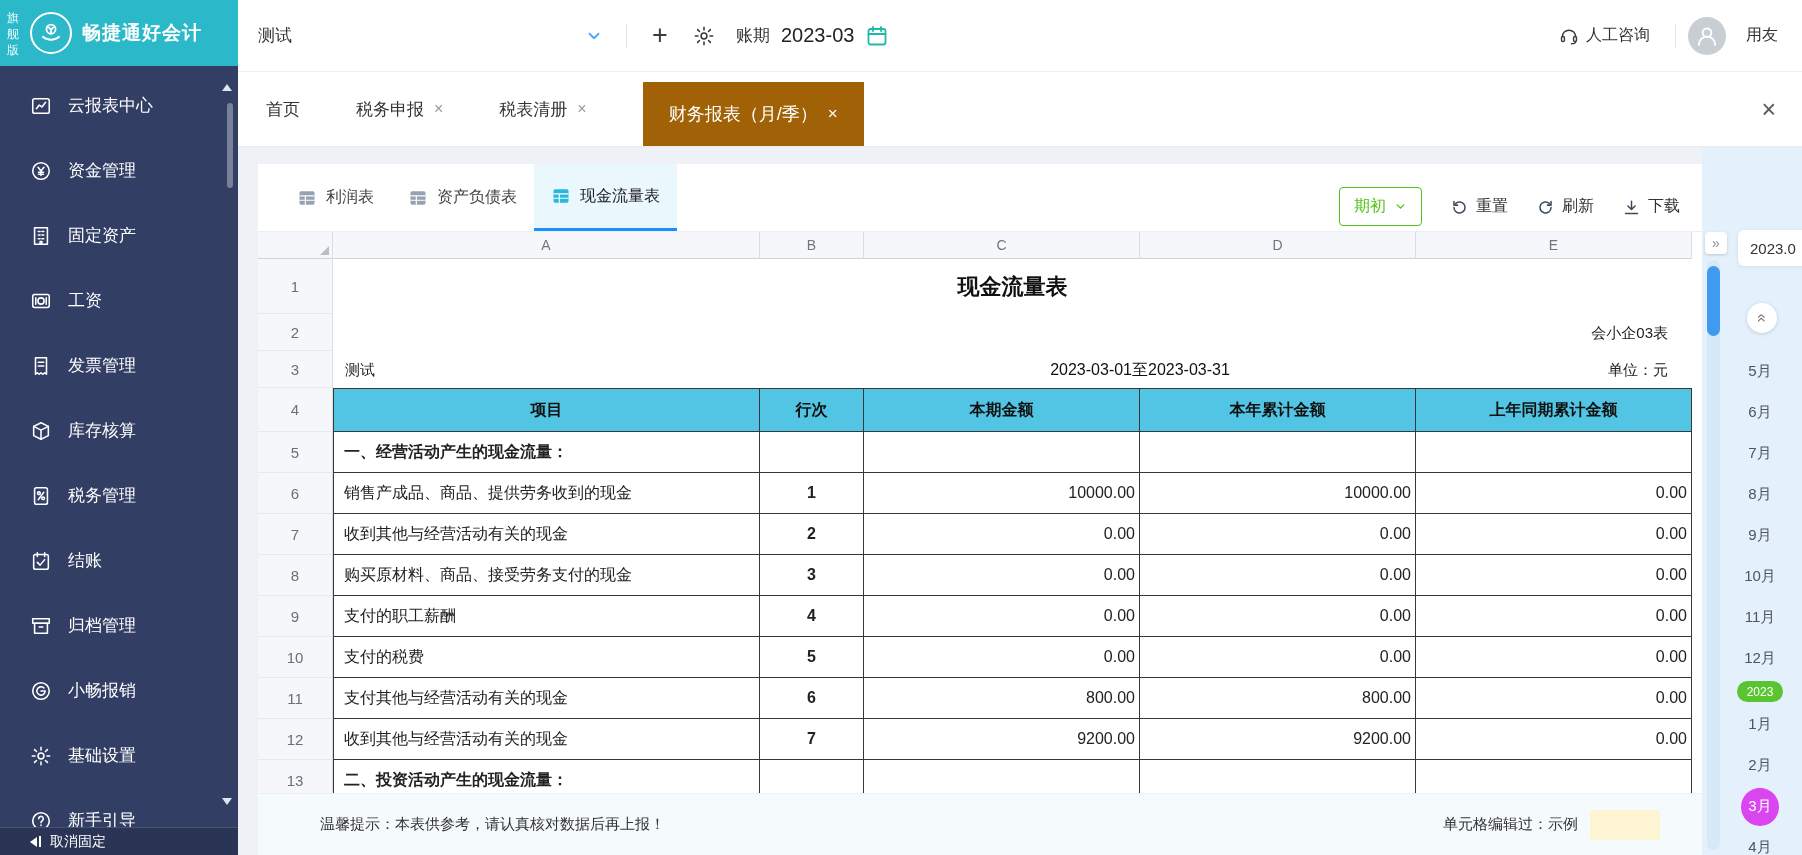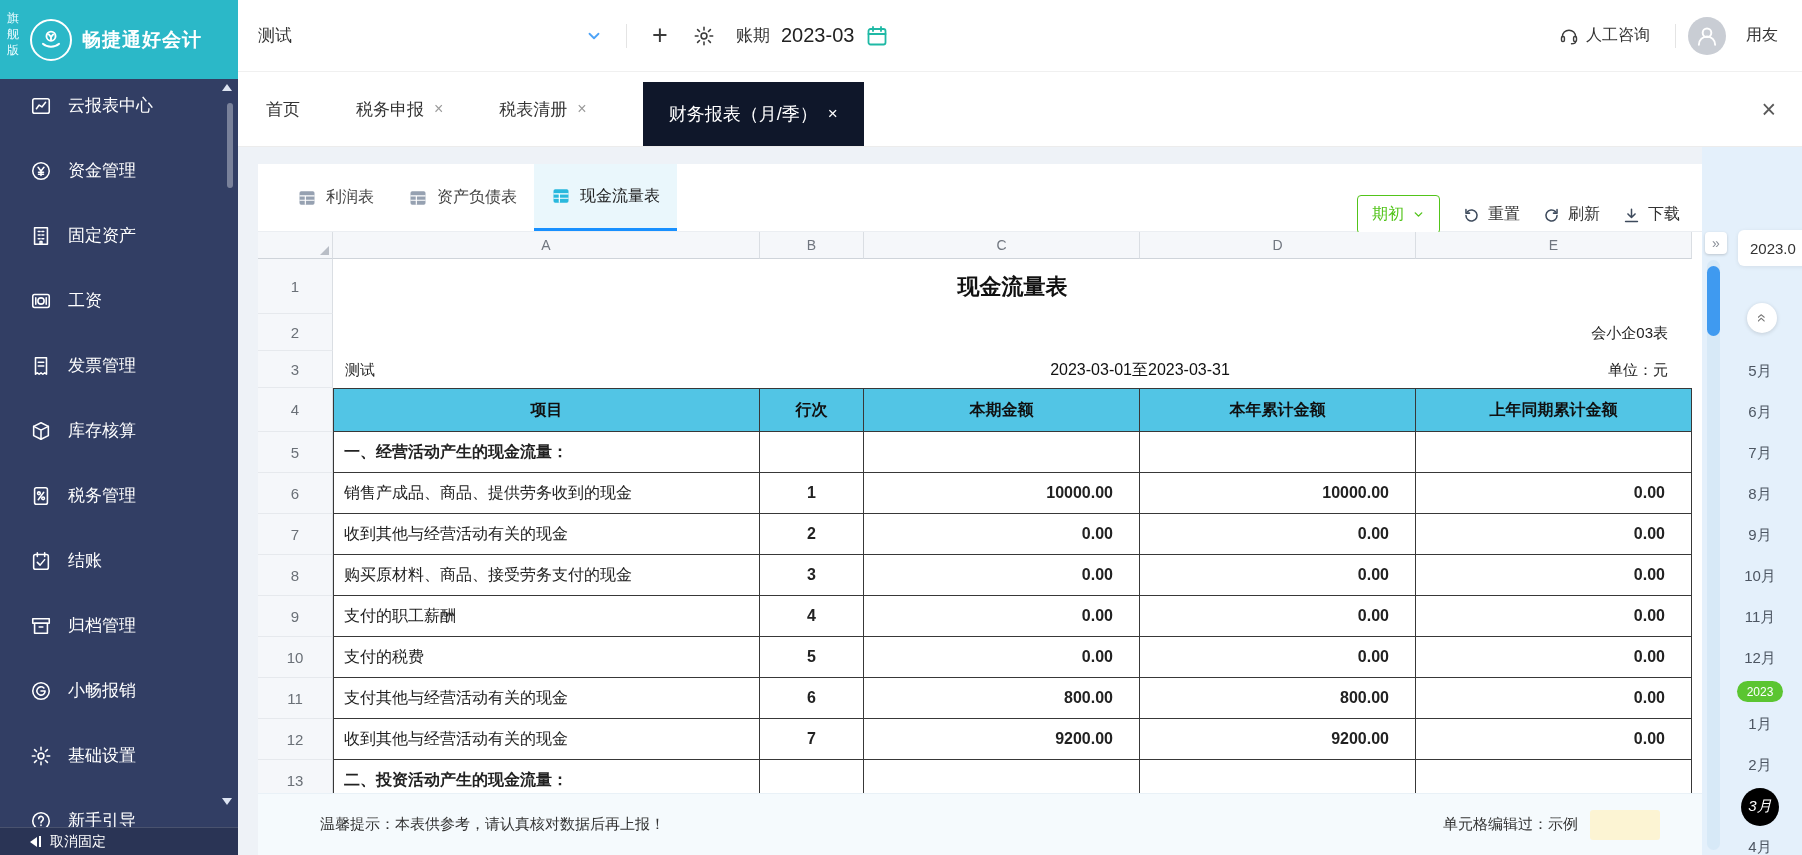--- a/index.html
+++ b/index.html
@@ -2,21 +2,21 @@
 <html><head>
 <meta charset="utf-8">
 <style>
   * { margin:0; padding:0; box-sizing:border-box; }
   html,body { width:1802px; height:855px; }
   body { font-family:"Liberation Sans","DejaVu Sans",sans-serif; background:#eef2f7; position:relative; overflow:hidden; color:#333; }
   svg { display:block; }
 
   
   .sidebar { position:absolute; left:0; top:0; width:238px; height:855px; background:#323e64; z-index:6; }
-  .logo { height:79px; background:#2bb8c8; position:relative; display:flex; align-items:center; color:#fff; }
+  .logo { height:66px; background:#2bb8c8; position:relative; display:flex; align-items:center; color:#fff; }
   .edition { position:absolute; left:7px; top:10px; width:14px; font-size:12px; line-height:16px; color:#eafcff; word-break:break-all; }
   .logo-badge { width:42px; height:42px; border:2px solid #fff; border-radius:50%; margin-left:30px; display:flex; align-items:center; justify-content:center; flex:none; }
   .brand { font-size:19px; font-weight:700; margin-left:10px; letter-spacing:1px; white-space:nowrap; }
   .menu { position:absolute; top:73px; left:0; right:0; bottom:28px; overflow:hidden; }
   .menu-item { height:65px; display:flex; align-items:center; padding-left:30px; color:#fff; font-size:17px; cursor:pointer; white-space:nowrap; }
   .menu-item svg { width:22px; height:22px; margin-right:16px; flex:none; }
   .s-up { position:absolute; right:6px; top:11px; width:0; height:0; border-left:5px solid transparent; border-right:5px solid transparent; border-bottom:7px solid #dde4f2; }
   .s-down { position:absolute; right:6px; bottom:22px; width:0; height:0; border-left:5px solid transparent; border-right:5px solid transparent; border-top:7px solid #dde4f2; }
   .s-thumb { position:absolute; right:5px; top:30px; width:6px; height:85px; background:rgba(255,255,255,.35); border-radius:3px; }
   .unpin { position:absolute; bottom:0; left:0; width:100%; height:28px; background:#2a3455; border-top:1px solid rgba(255,255,255,.15); display:flex; align-items:center; padding-left:30px; color:#fff; font-size:14px; gap:9px; cursor:pointer; }
@@ -37,31 +37,31 @@
   .period-value { font-size:20px; color:#222; }
   .support { right:152px; gap:7px; font-size:16px; color:#333; cursor:pointer; }
   .avatar { right:76px; top:17px; width:38px; height:38px; border-radius:50%; background:#c9cdd4; display:flex; align-items:center; justify-content:center; cursor:pointer; }
   .username { right:24px; font-size:16px; color:#333; cursor:pointer; }
 
   
   .tabrow { position:absolute; left:238px; top:72px; width:1564px; height:74px; background:#fff; display:flex; align-items:center; padding-left:28px; gap:56px; box-shadow:0 1px 0 #ececec; z-index:4; }
   .tab { display:flex; align-items:center; gap:10px; font-size:17px; color:#333; cursor:pointer; white-space:nowrap; }
   .x::before { content:"×"; }
   .tab .x { color:#9b9b9b; font-size:16px; }
-  .tab.active { background:#0f172a; color:#fff; height:64px; padding:0 26px; align-self:flex-end; font-size:18px; }
+  .tab.active { background:#a16207; color:#fff; height:64px; padding:0 26px; align-self:flex-end; font-size:18px; }
   .tab.active .x { color:#fff; font-size:17px; }
   .tabrow-close { position:absolute; right:26px; top:50%; transform:translateY(-50%); font-size:25px; color:#5a5a5a; cursor:pointer; line-height:1; }
 
   
   .card { position:absolute; left:258px; top:164px; width:1444px; height:691px; background:#fff; z-index:3; }
   .rtabs { position:relative; height:68px; border-bottom:1px solid #ebeef2; display:flex; align-items:stretch; padding-left:22px; }
   .rtab { display:flex; align-items:center; gap:9px; padding:0 17px; font-size:16px; color:#444; cursor:pointer; white-space:nowrap; }
   .rtab svg { width:20px; height:20px; }
   .rtab.active { background:#eaf7fc; border-bottom:3px solid #1890ff; color:#222; }
-  .tools { position:absolute; right:22px; top:16px; height:68px; display:flex; align-items:center; gap:22px;margin-left:16px; }
+  .tools { position:absolute; right:22px; top:8px; height:68px; display:flex; align-items:center; gap:28px;margin-left:16px; }
   .btn-qichu { display:flex; align-items:center; gap:8px; border:1px solid #52c41a; color:#52c41a; border-radius:4px; padding:8px 14px; font-size:16px; background:#fff; cursor:pointer; }
   .tool { display:flex; align-items:flex-end; gap:7px; font-size:16px; color:#333; cursor:pointer; }
   .tool svg { width:19px; height:19px; }
 
   
   .sheet-head { position:absolute; top:68px; left:0; display:flex; height:27px; }
   .sh-cell { background:#f5f7fa; border-right:1px solid #dadee3; border-bottom:1px solid #cfd4da; color:#70767f; font-size:14px; display:flex; align-items:center; justify-content:center; position:relative; }
   .w-num{width:75px}.w-a{width:427px}.w-b{width:104px}.w-c{width:276px}.w-d{width:276px}.w-e{width:276px}
   .corner-tri { position:absolute; right:3px; bottom:3px; width:0; height:0; border-left:9px solid transparent; border-bottom:9px solid #b9bec6; }
   .sheet-body { position:absolute; top:95px; bottom:62px; left:0; width:1434px; overflow:hidden; }
@@ -71,41 +71,41 @@
   .sheet-title { position:absolute; left:0; right:0; top:50%; transform:translateY(-50%); text-align:center; font-size:22px; font-weight:700; color:#111; }
   .r-right { position:absolute; right:24px; top:50%; transform:translateY(-50%); font-size:15px; color:#222; }
   .r3-left { position:absolute; left:12px; top:50%; transform:translateY(-50%); font-size:15px; color:#222; }
   .r3-center { position:absolute; left:531px; width:552px; text-align:center; top:50%; transform:translateY(-50%); font-size:16px; color:#111; }
   .rpt { display:flex; }
   .cell { border-right:1px solid #383838; border-bottom:1px solid #383838; font-size:16px; display:flex; align-items:center; color:#222; background:#fff; }
   .cell.first { border-left:1px solid #383838; }
   .hdr .cell { border-top:1px solid #383838; background:#52c5e5; font-weight:700; justify-content:center; color:#101010; }
   .cell.item { padding-left:10px; }
   .cell.line { justify-content:center; font-weight:700; }
-  .cell.amt { justify-content:flex-end; padding-right:26px; font-weight:700; }
+  .cell.amt { justify-content:flex-end; padding-right:4px; font-weight:400; }
   .section .item { font-weight:700; }
 
   
   .tipbar { position:absolute; left:0; bottom:0; width:100%; height:62px; background:#f5fafd; border-top:1px solid #e9f1f7; display:flex; align-items:center; }
   .tip-text { margin-left:62px; font-size:15px; color:#333; }
   .edited { position:absolute; right:42px; display:flex; align-items:center; gap:12px; font-size:15px; color:#333; }
   .swatch { width:70px; height:30px; background:#fcf4d3; border-radius:3px; }
 
   
   .rpanel { position:absolute; left:1702px; top:146px; width:100px; height:709px; background:#e4f0fb; overflow:hidden; z-index:3; }
   .period-box { position:absolute; left:36px; top:84px; width:90px; height:36px; background:#fff; border-radius:6px 0 0 6px; box-shadow:0 1px 4px rgba(0,0,0,.08); display:flex; align-items:center; padding-left:12px; font-size:15px; color:#333; cursor:pointer; }
   .expand-btn { position:absolute; left:3px; top:86px; width:22px; height:22px; background:#fff; border-radius:4px; box-shadow:0 1px 3px rgba(0,0,0,.18); color:#8a8f98; display:flex; align-items:center; justify-content:center; font-size:14px; cursor:pointer; }
   .gg-right::before { content:"»"; }
   .vtrack { position:absolute; left:5px; top:114px; width:13px; height:590px; background:#d7e9f7; border-radius:7px; }
   .vthumb { position:absolute; left:0; top:6px; width:13px; height:70px; background:#3f9af0; border-radius:7px; cursor:pointer; }
   .collapse-circle { position:absolute; left:45px; top:157px; width:30px; height:30px; border-radius:50%; background:#fff; box-shadow:0 1px 4px rgba(0,0,0,.15); display:flex; align-items:center; justify-content:center; color:#777; cursor:pointer; }
   .gg-up::before { content:"«"; display:inline-block; transform:rotate(90deg); font-size:16px; }
   .months { position:absolute; left:28px; top:205px; width:60px; }
   .mon { height:41px; display:flex; align-items:center; justify-content:center; font-size:15px; color:#4d5662; font-weight:500; cursor:pointer; }
-  .mon-active { width:38px; height:38px; border-radius:50%; background:#000000; color:#fff; display:flex; align-items:center; justify-content:center;font-style:italic; }
+  .mon-active { width:38px; height:38px; border-radius:50%; background:#d946ef; color:#fff; display:flex; align-items:center; justify-content:center; }
   .year-badge { width:46px; height:21px; margin:2px auto; background:#5bc531; border-radius:11px; color:#fff; font-size:12px; display:flex; align-items:center; justify-content:center; cursor:pointer; }
 </style>
 </head>
 <body>
 
 <div class="sidebar">
   <div class="logo">
     <div class="edition">旗舰版</div>
     <div class="logo-badge">
       <svg viewBox="0 0 24 24" width="26" height="26" fill="none" stroke="#fff" stroke-width="1.7" stroke-linecap="round" stroke-linejoin="round">

